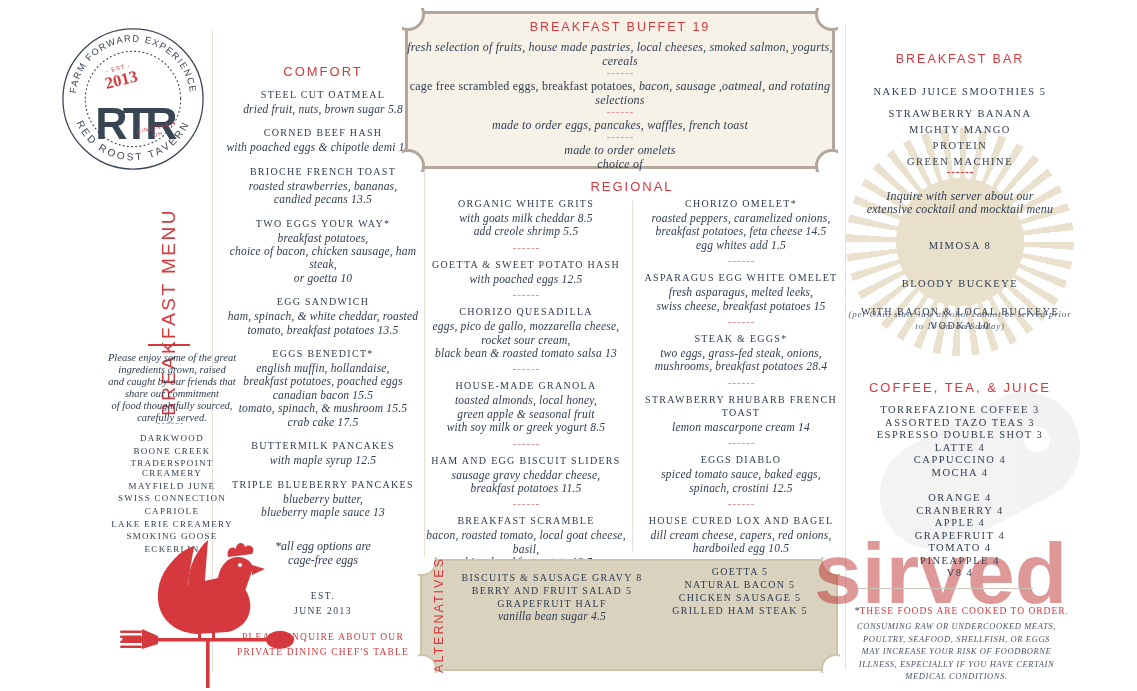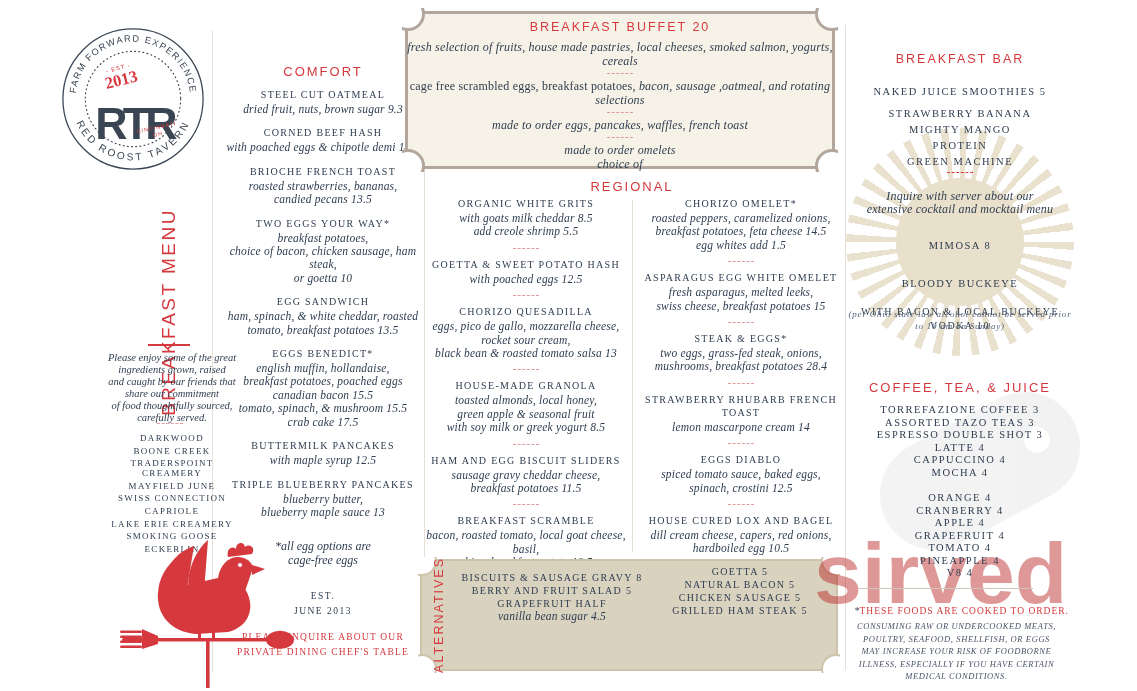--- a/index.html
+++ b/index.html
@@ -179,21 +179,21 @@
         <rect x="92" y="104" width="3.6" height="50"></rect>
       </g>
       <circle cx="126" cy="31" r="2" fill="#ffffff"></circle>
     </svg>
   </div>
 
   <div class="comfort">
     <div class="sec-title">COMFORT</div>
     <div class="m-item">
       <div class="iname">STEEL CUT OATMEAL</div>
-      <div class="idesc">dried fruit, nuts, brown sugar  9.3</div>
+      <div class="idesc">dried fruit, nuts, brown sugar  5.8</div>
     </div>
     <div class="m-item">
       <div class="iname">CORNED BEEF HASH</div>
       <div class="idesc">with poached eggs &amp; chipotle demi 14.5</div>
     </div>
     <div class="m-item">
       <div class="iname">BRIOCHE FRENCH TOAST</div>
       <div class="idesc">roasted strawberries, bananas,
 candied pecans  13.5</div>
     </div>
@@ -233,21 +233,21 @@
 PRIVATE DINING CHEF'S TABLE</div>
   </div>
 
   <div class="fancy-box" style="left:402px;top:8px;width:436px;height:164px">
     <div class="fancy-frame"></div>
     <div class="notch n-tl"></div>
     <div class="notch n-tr"></div>
     <div class="notch n-bl"></div>
     <div class="notch n-br"></div>
     <div class="buffet-inner">
-      <div class="sec-title" style="font-size:12.5px;margin-bottom:6px">BREAKFAST BUFFET 20</div>
+      <div class="sec-title" style="font-size:12.5px;margin-bottom:6px">BREAKFAST BUFFET 19</div>
       <div class="buffet-line">fresh selection of fruits, house made pastries, local cheeses, smoked salmon, yogurts, cereals</div>
       <div class="dash"></div>
       <div class="buffet-line"><span class="buffet-roman">cage free scrambled eggs, breakfast potatoes, </span><span>bacon, sausage ,oatmeal, and rotating selections</span></div>
       <div class="dash"></div>
       <div class="buffet-line">made to order eggs, pancakes, waffles, french toast</div>
       <div class="dash"></div>
       <div class="buffet-line">made to order omelets
 choice of
 ham, bacon, chicken sausage, chorizo,
 peppers, onions, tomato, mushrooms, spinach, cheddar, feta, american</div>

